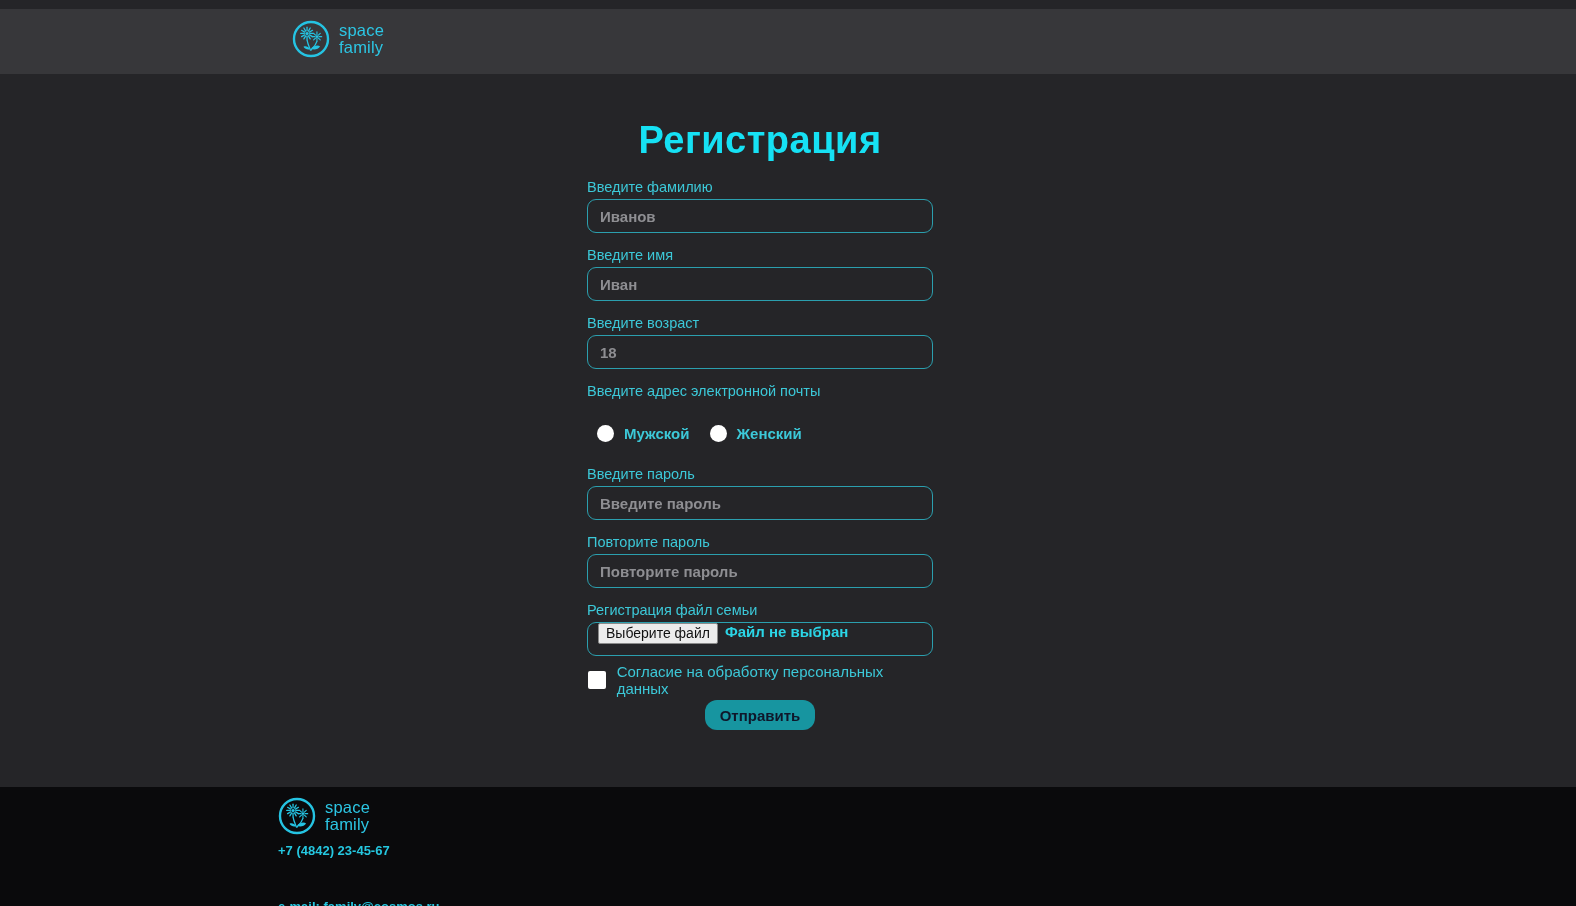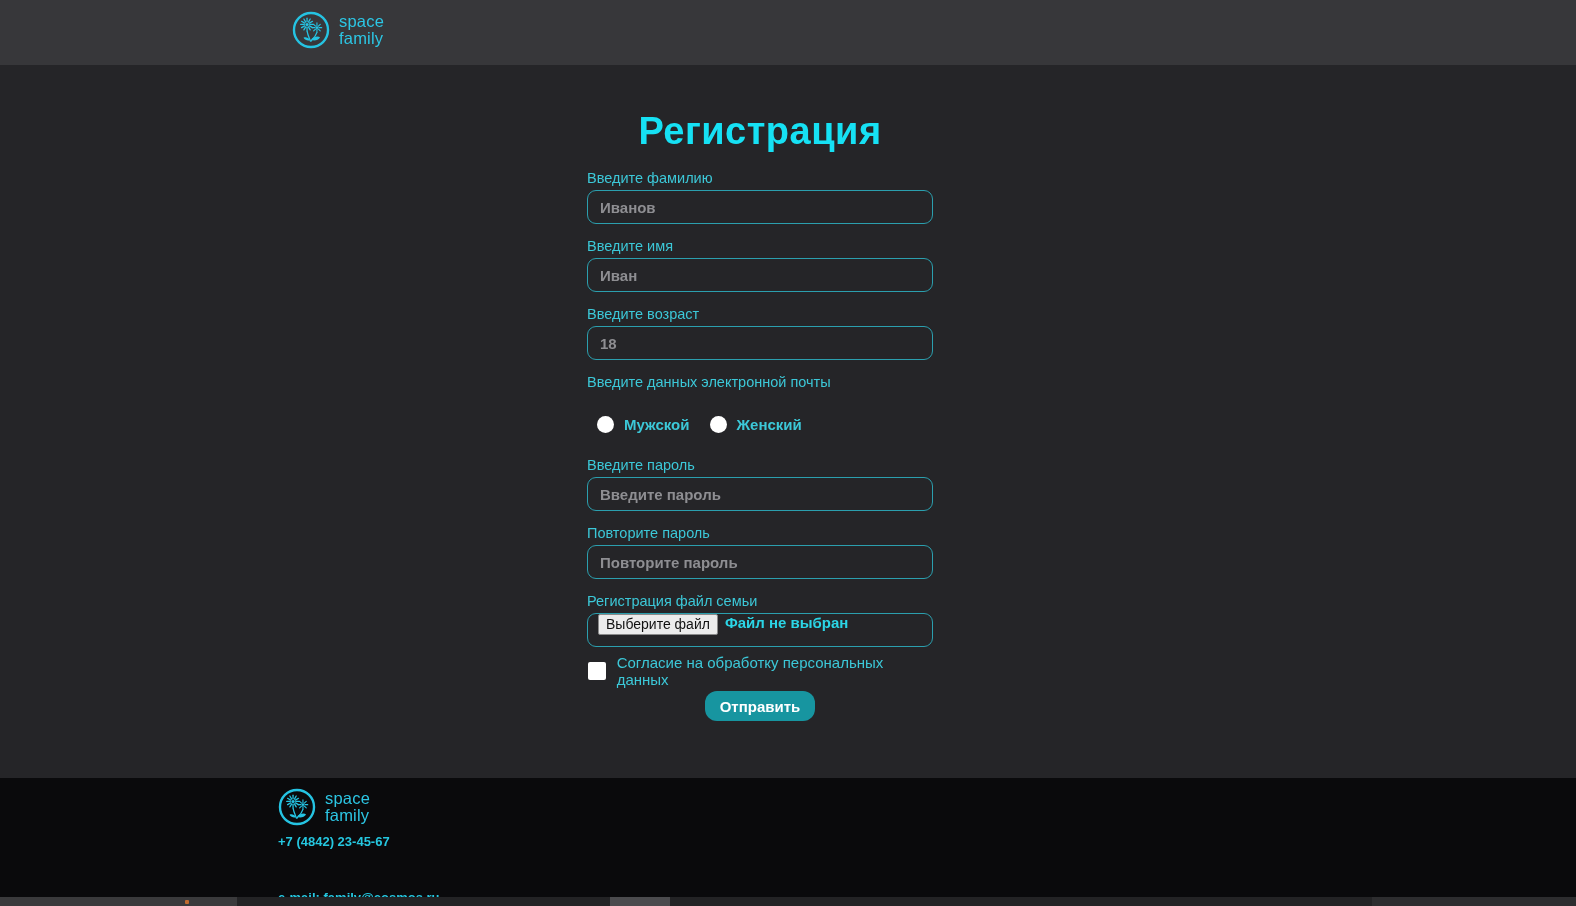--- a/index.html
+++ b/index.html
@@ -1,18 +1,18 @@
 <!DOCTYPE html>
 <html lang="ru"><head>
 <meta charset="utf-8">
 <style>
   * { margin: 0; padding: 0; box-sizing: border-box; }
   html, body { width: 1576px; height: 906px; overflow: hidden; }
   body { font-family: "Liberation Sans", sans-serif; background: #252528; }
-  .page { position: relative; width: 1576px; height: 836px; }
+  .page { position: relative; width: 1576px; height: 836px; margin-top: 9px; }
 
   
   .header {
     position: relative; height: 65px; background: #37373a;
   }
   .logo {
     position: absolute; display: flex; align-items: center; gap: 9px;
   }
   .header .logo { left: 292px; top: 11px; }
   .logo svg { display: block; }
@@ -75,21 +75,21 @@
     display: flex; align-items: center; margin: 13px 0 0 1px; height: 20px;
   }
   .checkbox {
     appearance: none; -webkit-appearance: none; width: 18px; height: 18px;
     background: #ffffff; border-radius: 2px; border: none; cursor: pointer; margin: 0;
   }
   .consent-label { color: #3cc8d8; font-size: 15px; margin-left: 11px; }
 
   .submit-row { text-align: center; margin-top: 10px; }
   .submit-btn {
-    width: 110px; height: 30px; background: #1795a0; color: #ffffff;
+    width: 110px; height: 30px; background: #1795a0; color: #0f172a;
     border: none; border-radius: 12px; font-size: 15px; font-weight: 700;
     font-family: "Liberation Sans", sans-serif; cursor: pointer;
   }
 
   
   .footer {
     position: relative; height: 119px; background: #0a0a0c; overflow: hidden;
   }
   .footer .logo { left: 278px; top: 10px; }
   .footer-phone {
@@ -182,21 +182,21 @@
         <label class="flabel">Введите имя</label>
         <input class="finput" type="text" placeholder="Иван" style="">
       </div>
 
       <div class="group">
         <label class="flabel">Введите возраст</label>
         <input class="finput" type="text" placeholder="18" style="">
       </div>
 
       <div class="group">
-        <label class="flabel">Введите данных электронной почты</label>
+        <label class="flabel">Введите адрес электронной почты</label>
       </div>
 
       <div class="radio-row">
         <input type="radio" name="gender" class="radio" style="">
         <span class="radio-label first">Мужской</span>
         <input type="radio" name="gender" class="radio" style="">
         <span class="radio-label">Женский</span>
       </div>
 
       <div class="group">

